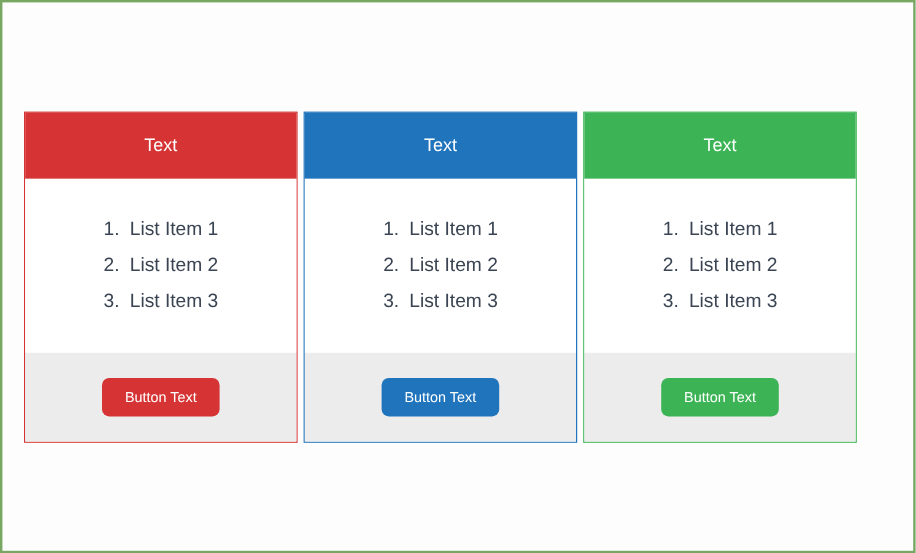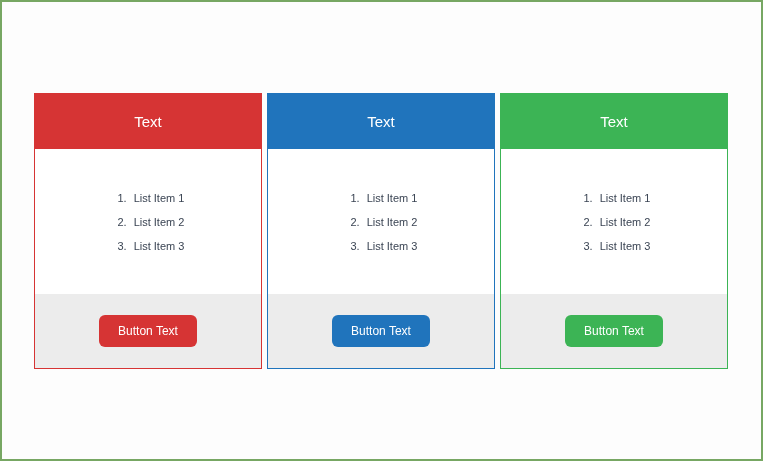--- a/index.html
+++ b/index.html
@@ -7,21 +7,21 @@
   body {
     font-family: "Liberation Sans", sans-serif;
     background: #fdfdfd;
     border: 2px solid #77a763;
     overflow: hidden;
     position: relative;
   }
   .cards-row {
     position: absolute;
     top: 91px;
-    left: 32px;
+    left: 18px;
     width: 694px;
     display: flex;
     gap: 5px;
   }
   .card {
     flex: 1;
     height: 276px;
     background: #ffffff;
     border: 1px solid var(--c);
     display: flex;
@@ -41,21 +41,21 @@
     flex: 1 1 auto;
     display: flex;
     align-items: center;
     justify-content: center;
     background: #ffffff;
   }
   .card-body ol {
     list-style: decimal;
     list-style-position: outside;
     color: #3a4453;
-    font-size: 11px;
+    font-size: 16px;
     text-align: center;
     padding-left: 18px;
   }
   .card-body li {
     padding-left: 4px;
     margin: 12px 0;
   }
   .card-footer {
     height: 74px;
     flex: 0 0 auto;

